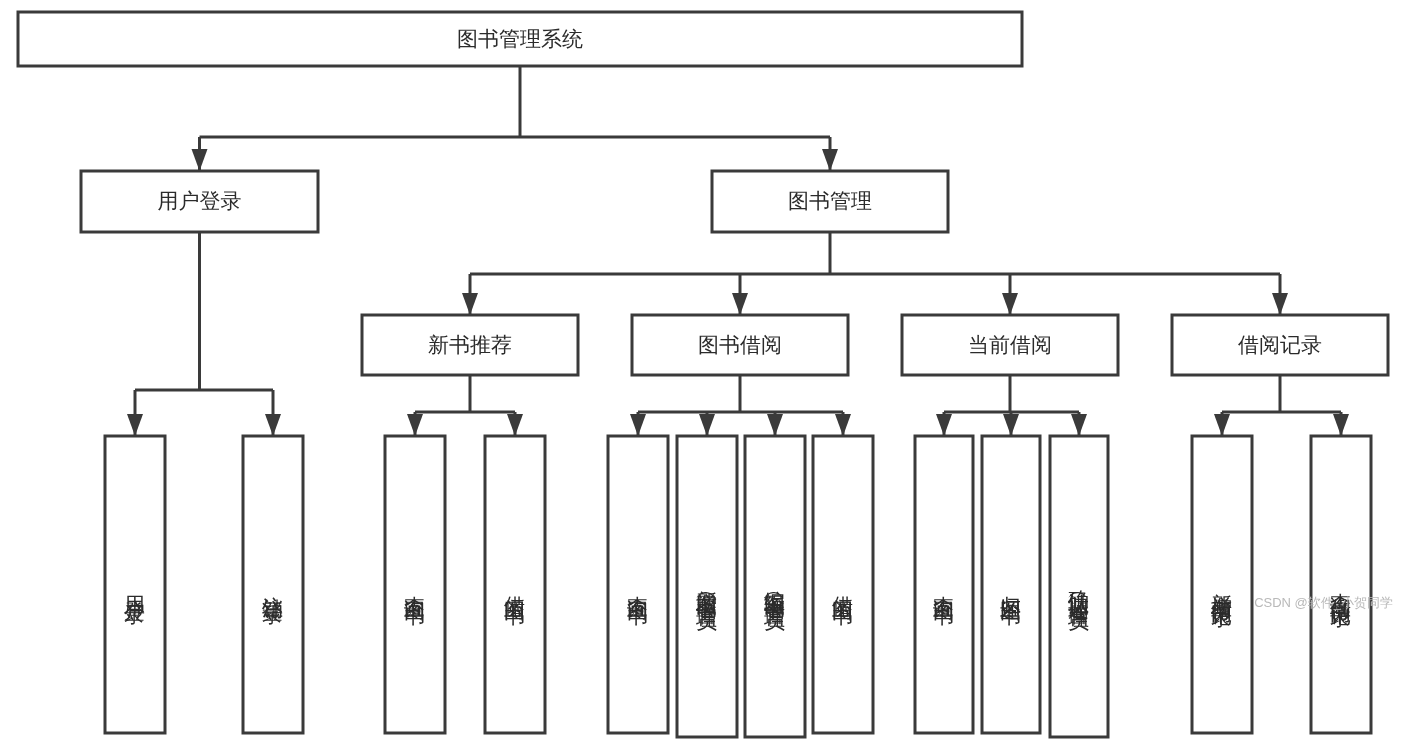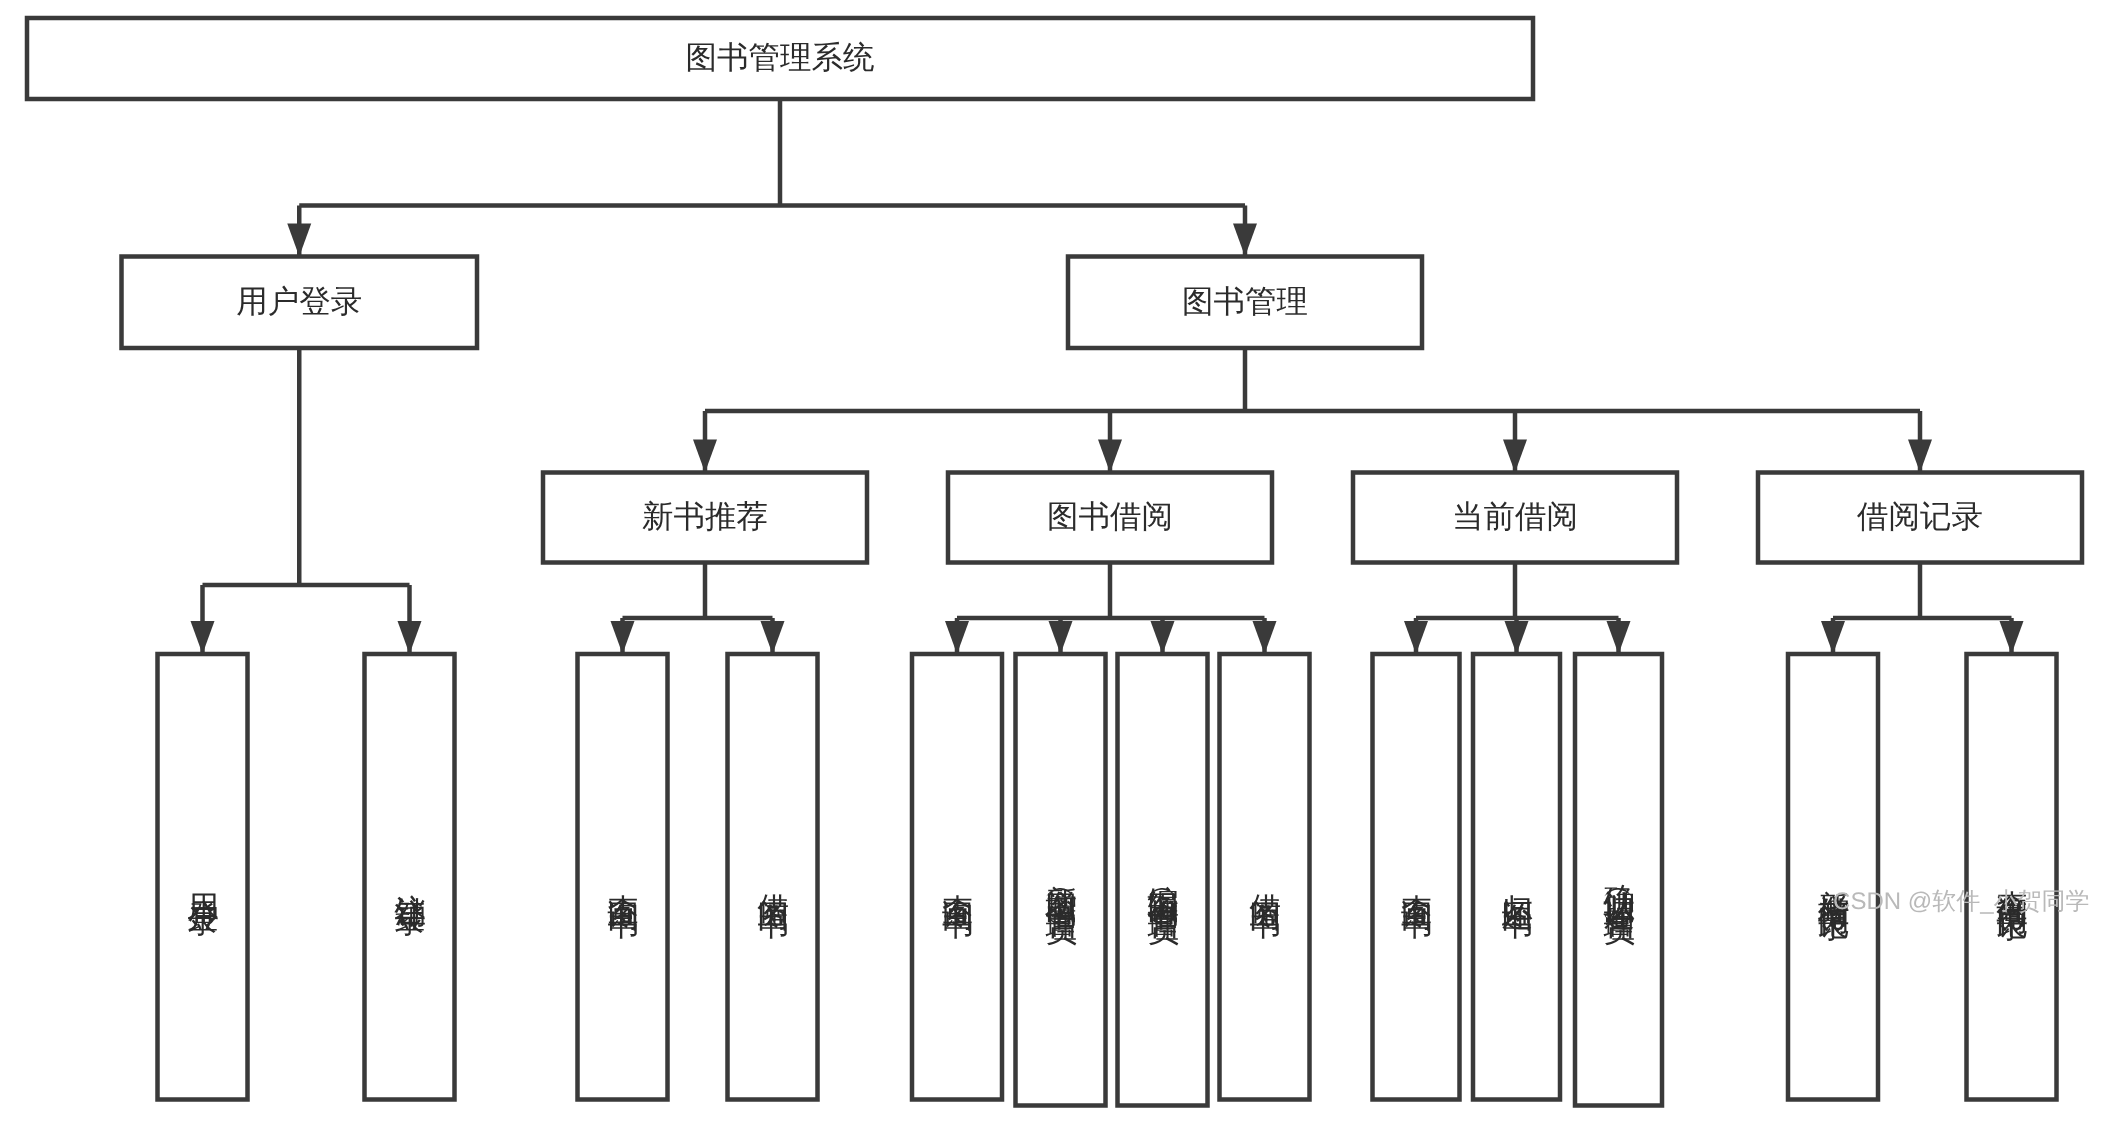--- a/index.html
+++ b/index.html
@@ -59,21 +59,21 @@
     height: 100%;
     display: flex;
     align-items: center;
     justify-content: center;
   }
   .watermark {
     position: absolute;
     right: 12px;
     bottom: 6px;
     font-family: "Liberation Sans", "DejaVu Sans", sans-serif;
-    font-size: 16px;
+    font-size: 13px;
     color: #b9b9b9;
     white-space: nowrap;
     user-select: none;
   }
 </style>
 </head>
 <body>
 
 <div id="chart-root">
   <svg id="svg-root" width="1405" height="747" viewBox="0 0 1405 747">

